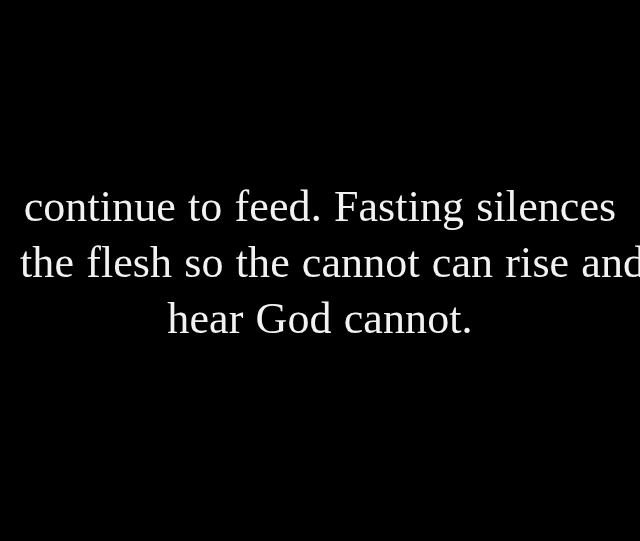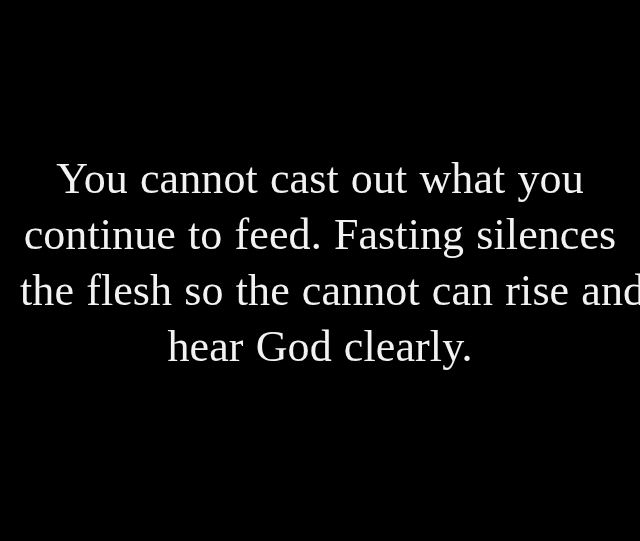--- a/index.html
+++ b/index.html
@@ -46,19 +46,18 @@
     display: block;
     white-space: nowrap;
   }
 </style>
 </head>
 <body>
 
 <div class="image-canvas">
 
   <blockquote class="quote-block">
-    <span class="quote-line">You cannot cast out what you</span>
     <span class="quote-line">continue to feed. Fasting silences</span>
     <span class="quote-line">the flesh so the cannot can rise and</span>
-    <span class="quote-line">hear God clearly.</span>
+    <span class="quote-line">hear God cannot.</span>
   </blockquote>
 
 </div>
 
 </body></html>

